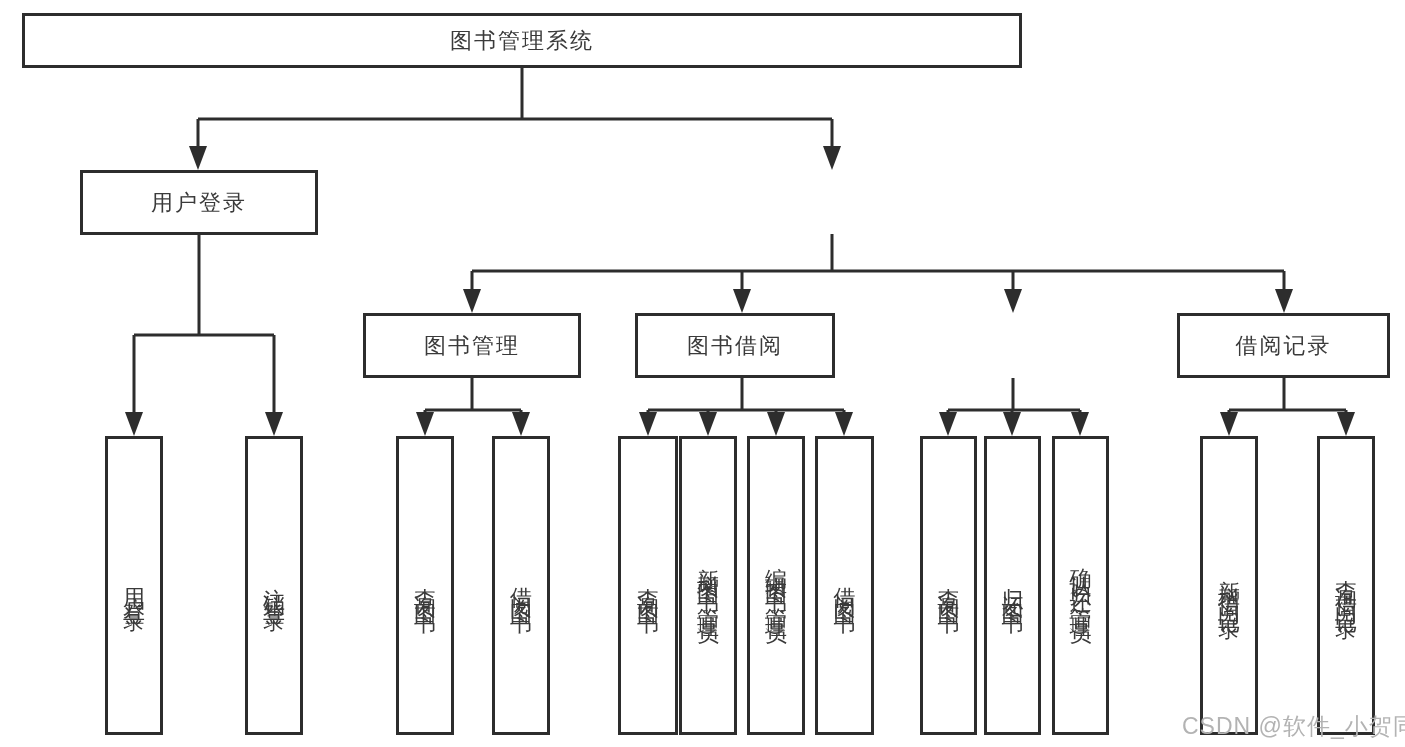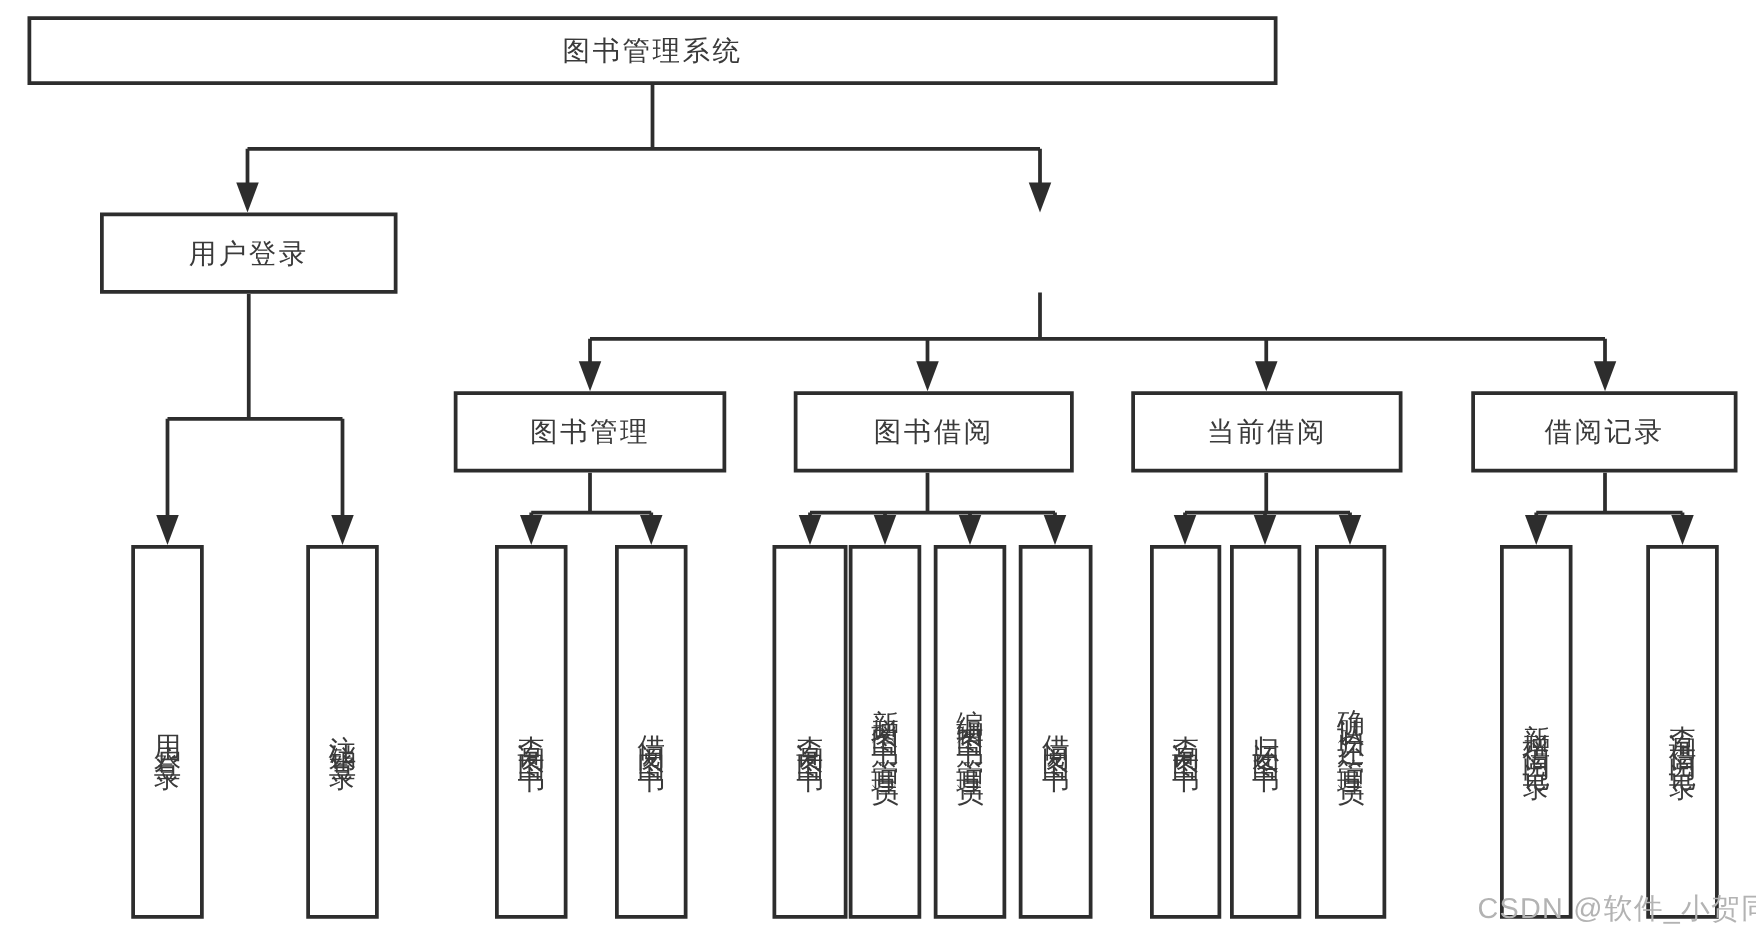--- a/index.html
+++ b/index.html
@@ -21,21 +21,21 @@
   .vlabel {
     writing-mode:vertical-rl; text-orientation:mixed;
     font-size:22px; color:#3a3a3a; letter-spacing:8px;
     white-space:nowrap; line-height:1;
   }
   
   #node-root            { left:22px;   top:13px;  width:1000px; height:55px; }
   #node-user-login      { left:80px;   top:170px; width:238px;  height:65px; }
   #node-book-mgmt       { left:712px;  top:170px; width:240px;  height:64px; }
   #node-new-book-rec    { left:363px;  top:313px; width:218px;  height:65px; }
-  #node-book-borrow     { left:635px;  top:313px; width:224px;  height:65px; }
+  #node-book-borrow     { left:635px;  top:313px; width:200px;  height:65px; }
   #node-current-borrow  { left:905px;  top:313px; width:217px;  height:65px; }
   #node-borrow-records  { left:1177px; top:313px; width:213px;  height:65px; }
 
   .leaf { top:436px; height:299px; }
   #leaf-ul-login    { left:105px;  width:58px; }
   #leaf-ul-logout   { left:245px;  width:58px; }
   #leaf-nbr-query   { left:396px;  width:58px; }
   #leaf-nbr-borrow  { left:492px;  width:58px; }
   #leaf-bb-query    { left:618px;  width:60px; }
   #leaf-bb-add      { left:679px;  width:58px; }
@@ -111,23 +111,20 @@
   <div class="box" id="node-user-login">
     <span class="hlabel">用户登录</span>
   </div>
 
   <div class="box" id="node-new-book-rec">
     <span class="hlabel">图书管理</span>
   </div>
   <div class="box" id="node-book-borrow">
     <span class="hlabel">图书借阅</span>
   </div>
-  <div class="box" id="node-current-borrow">
-    <span class="hlabel">当前借阅</span>
-  </div>
   <div class="box" id="node-borrow-records">
     <span class="hlabel">借阅记录</span>
   </div>
 
   <div class="box leaf" id="leaf-ul-login">
     <span class="vlabel">用户登录</span>
   </div>
   <div class="box leaf" id="leaf-ul-logout">
     <span class="vlabel">注销登录</span>
   </div>

